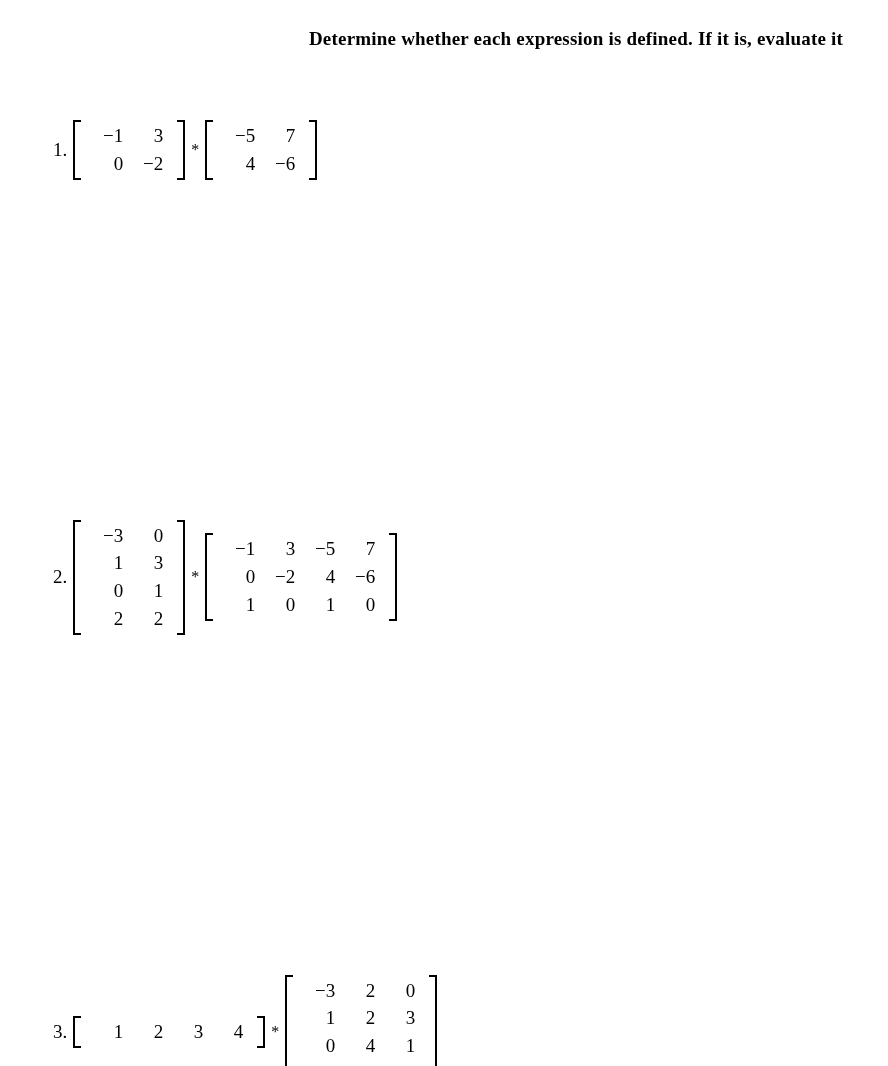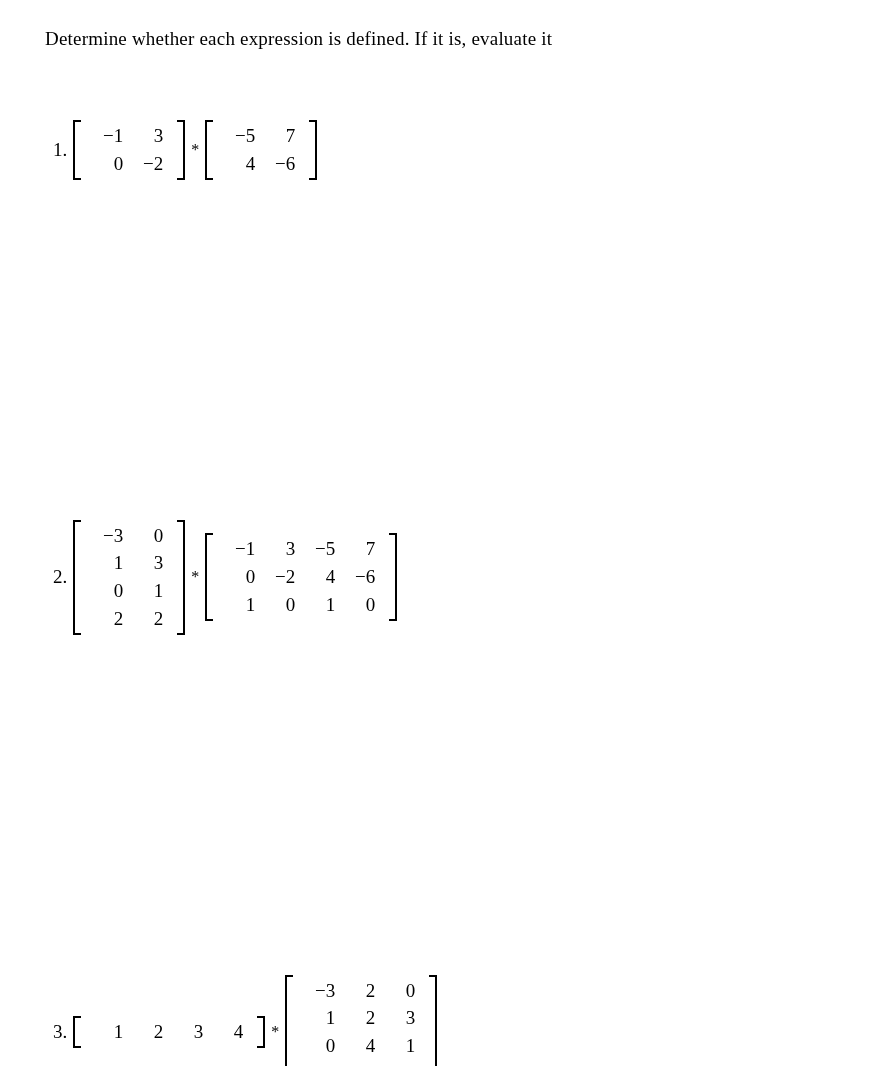--- a/index.html
+++ b/index.html
@@ -7,23 +7,24 @@
     padding: 28px 45px;
     font-family: "Times New Roman", Times, serif;
     font-size: 19px;
     color: #000;
     width: 888px;
     height: 1066px;
     box-sizing: border-box;
     background: #fff;
   }
   .title {
-    font-weight: normal;
+    font-weight: bold;
     margin-bottom: 70px;
     letter-spacing: 0.2px;
+    text-align: right;
   }
   .problem {
     display: flex;
     align-items: center;
     margin-left: 8px;
   }
   .p1 { margin-bottom: 340px; }
   .p2 { margin-bottom: 340px; }
   .num {
     margin-right: 6px;

